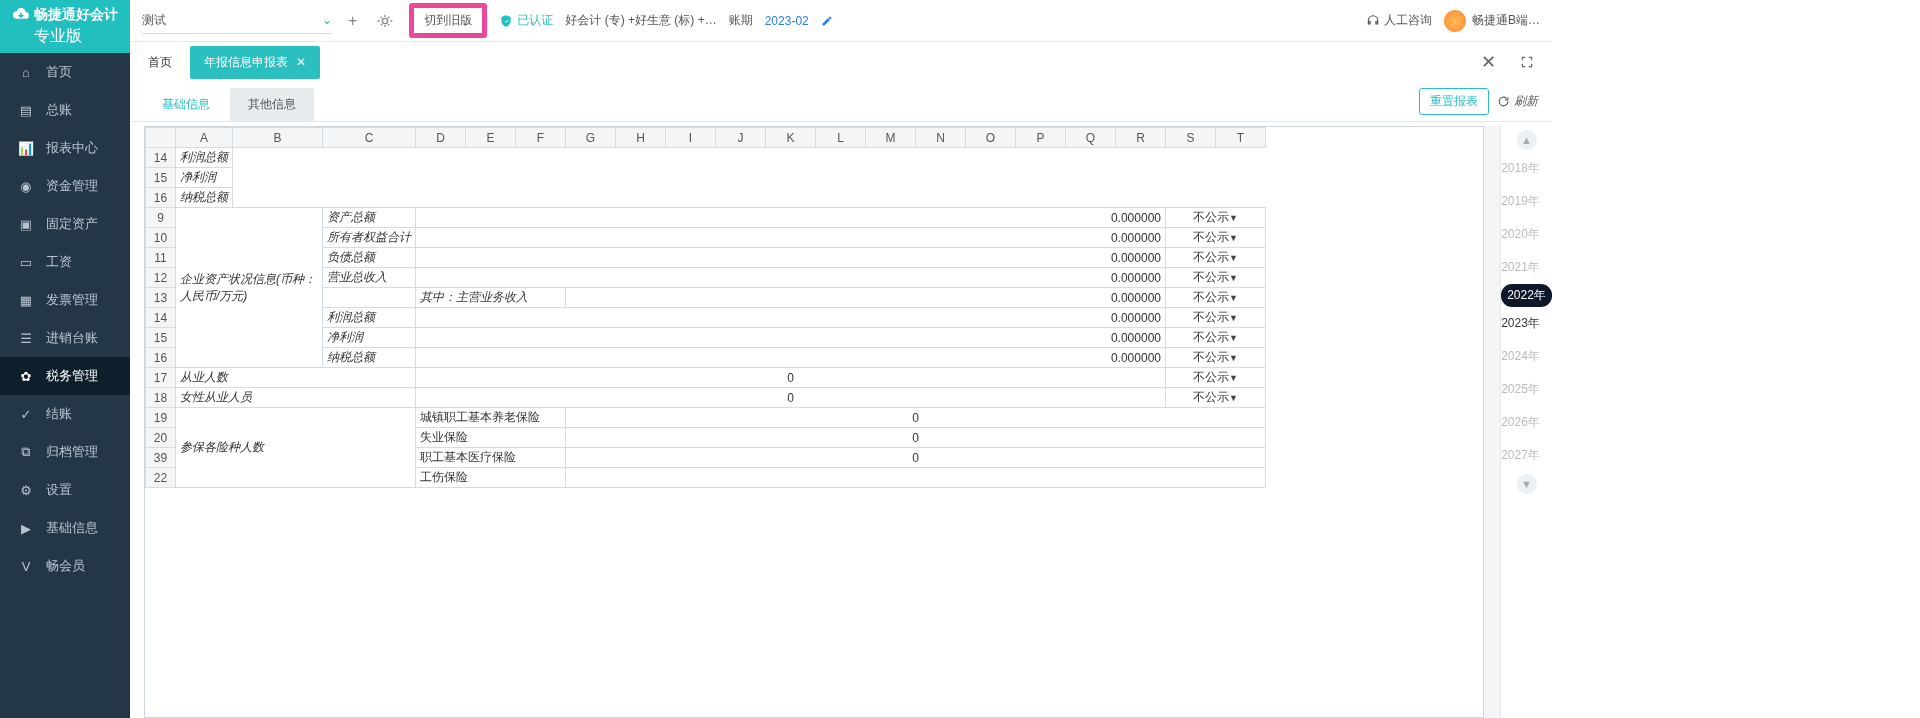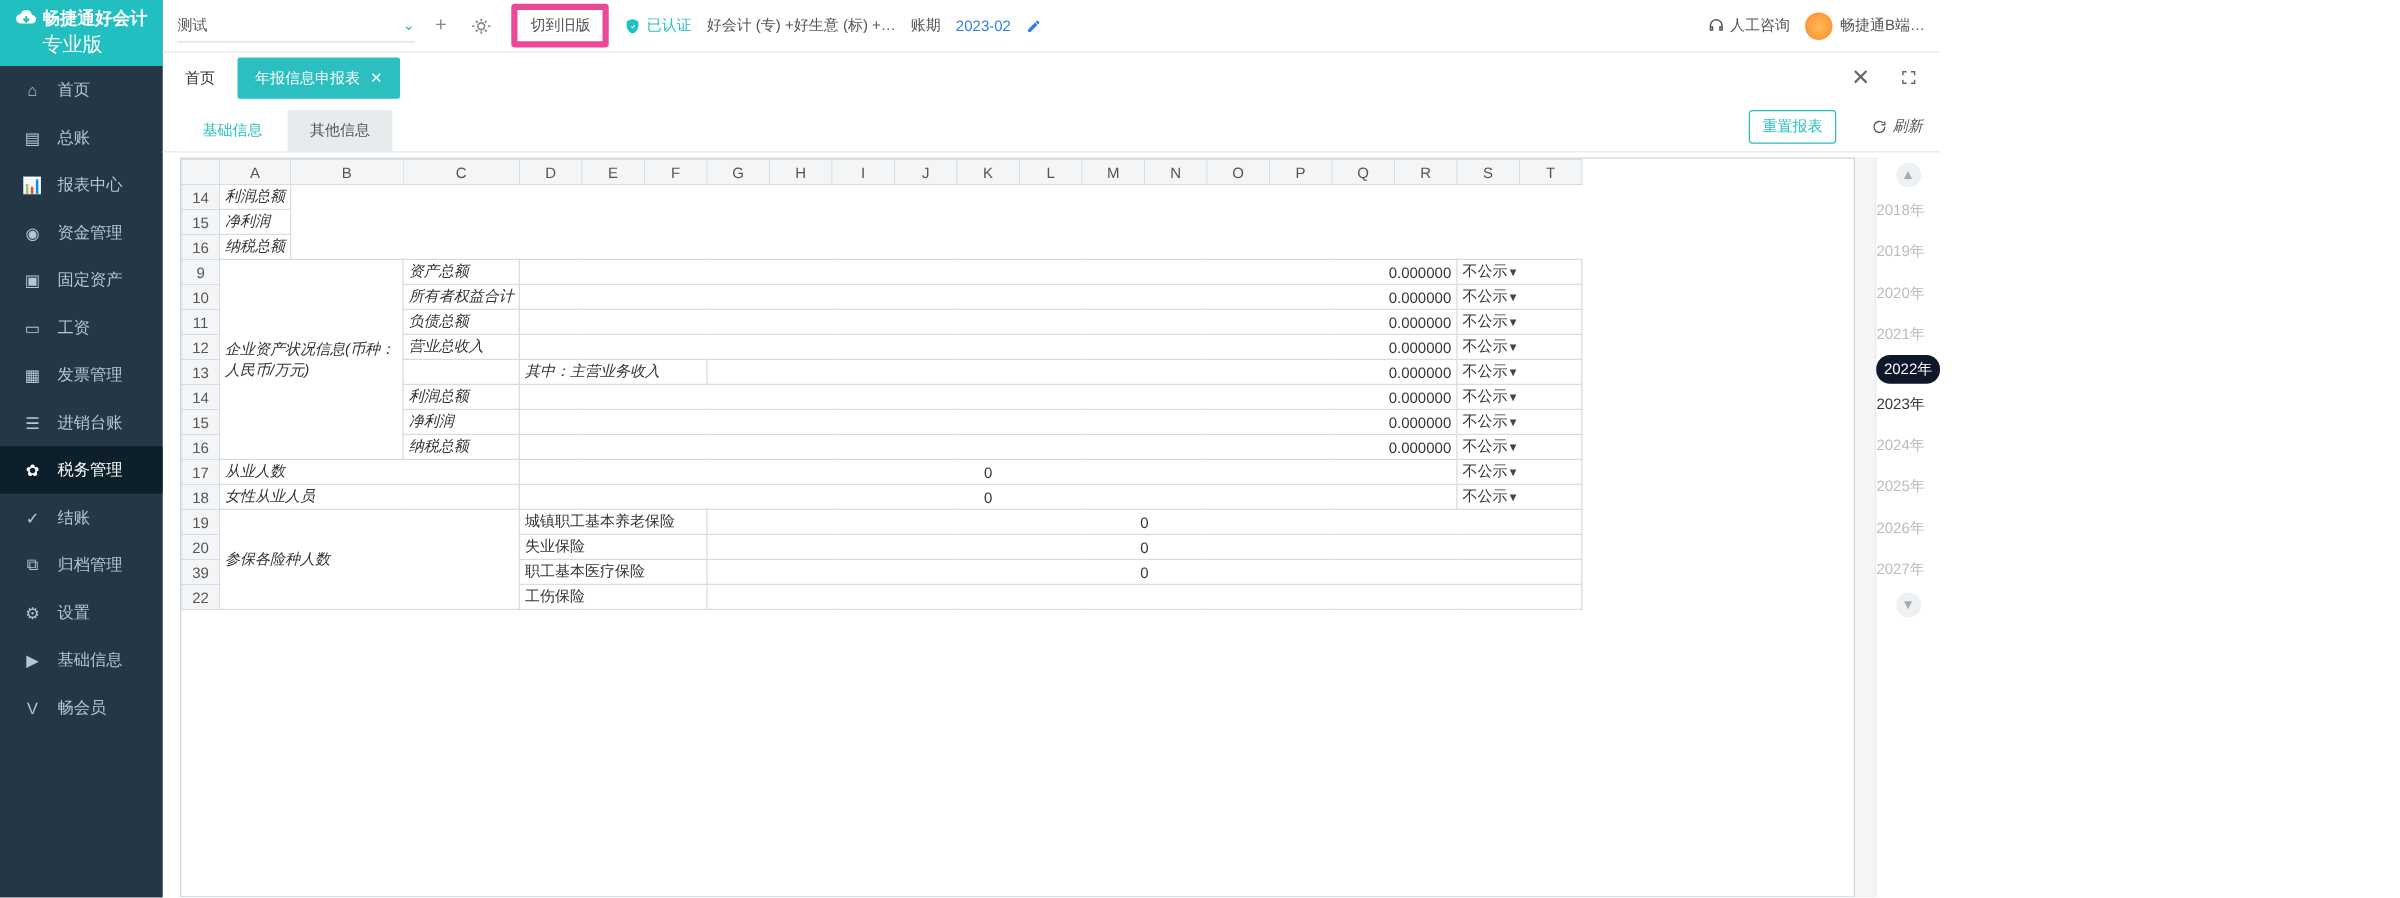--- a/index.html
+++ b/index.html
@@ -47,36 +47,36 @@
 .tab-home { color: #333; cursor: pointer; padding: 6px 4px; }
 .tab-act { background: #2bbfbf; color: #fff; padding: 8px 14px; border-radius: 2px; display: flex; align-items: center; gap: 8px; cursor: pointer; }
 .tab-close { font-size: 12px; cursor: pointer; }
 .tabs-close-all { margin-left: auto; font-size: 18px; color: #666; cursor: pointer; padding: 2px 6px; }
 .expand { color: #666; cursor: pointer; padding: 2px 4px; }
 
 
 .subrow { display: flex; align-items: flex-end; padding: 6px 14px 0; border-bottom: 1px solid #e5e9ec; }
 .subtab { padding: 8px 18px; background: #e7ebee; color: #555; cursor: pointer; margin-right: 2px; border-top-left-radius: 2px; border-top-right-radius: 2px; }
 .subtab.active { background: #fff; color: #2bbfbf; font-weight: normal; }
-.sub-actions { margin-left: auto; display: flex; gap: 28px; align-items: center; padding-bottom: 6px; }
+.sub-actions { margin-left: auto; display: flex; gap: 8px; align-items: center; padding-bottom: 6px; }
 .reset-btn { border: 1px solid #2bbfbf; color: #2bbfbf; padding: 4px 10px; border-radius: 3px; cursor: pointer; }
 .refresh-btn { color: #555; cursor: pointer; display: flex; align-items: center; gap: 4px; font-style: italic; }
 
 
 .sheet-wrap { flex: 1; display: flex; overflow: hidden; padding: 4px 0 0 14px; }
 .sheet { flex: 1; overflow: auto; border: 1px solid #cfd6db; position: relative; }
 .grid { border-collapse: collapse; table-layout: fixed; }
 .grid td, .grid th { border: 1px solid #d6dde2; height: 20px; padding: 0 4px; font-size: 12px; white-space: nowrap; overflow: hidden; }
 .grid th { background: #f3f5f7; font-weight: normal; text-align: center; color: #555; position: sticky; top: 0; }
 .rowh { background: #f3f5f7; text-align: center; width: 16px; color: #555; position: sticky; left: 0; }
 .lbl { text-align: left; font-style: italic; }
 .val { text-align: right; }
 .valL { text-align: left; }
 .valC { text-align: center; }
-.sel { display: flex; justify-content: flex-start; align-items: center; }
+.sel { display: flex; justify-content: center; align-items: center; }
 .sel .caret { font-size: 9px; color: #444; }
 
 
 .rail { width: 52px; border-left: 1px solid #e5e9ec; display: flex; flex-direction: column; align-items: center; padding-top: 4px; gap: 2px; }
 .rail-btn { width: 20px; height: 20px; border-radius: 50%; background: #eef1f3; color: #aaa; display: flex; align-items: center; justify-content: center; cursor: pointer; font-size: 11px; }
 .year { font-size: 12px; color: #bbb; padding: 8px 0; cursor: pointer; }
 .year.dark { color: #333; }
 .year.cur { background: #0f172a; color: #fff; border-radius: 11px; padding: 3px 6px; }
 
 .scrollspace { width: 16px; background: #f3f5f7; }

